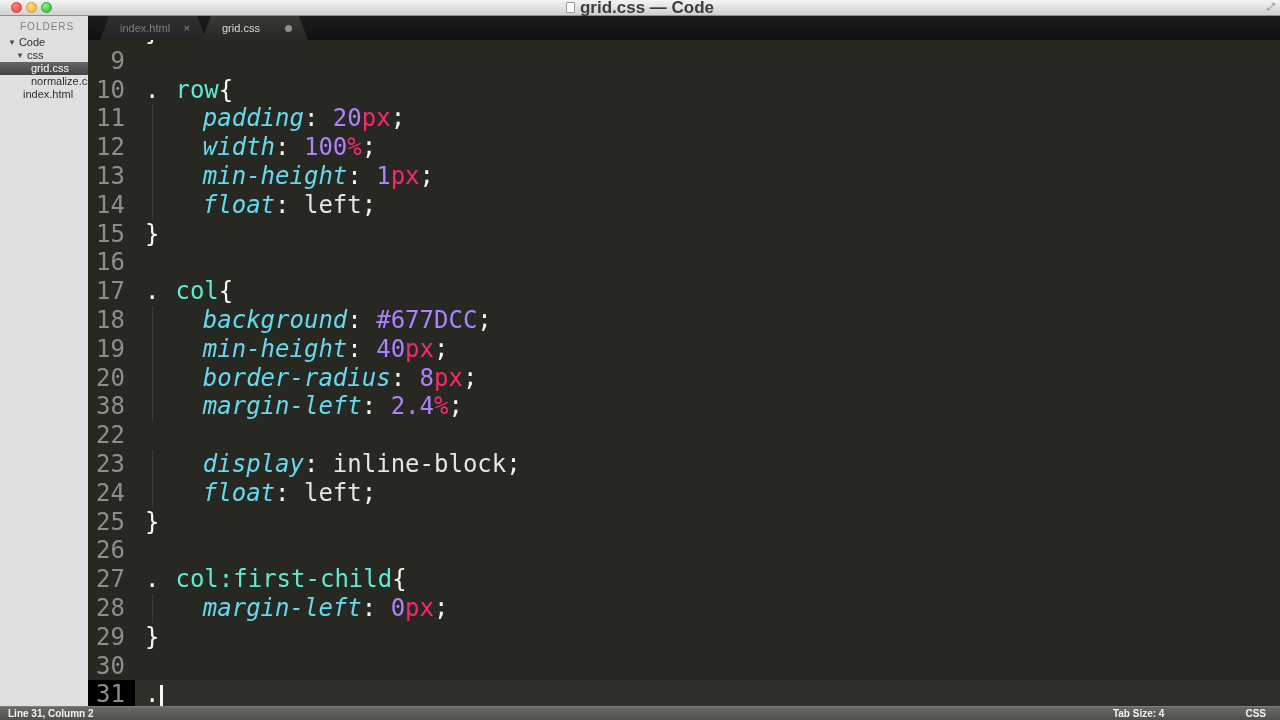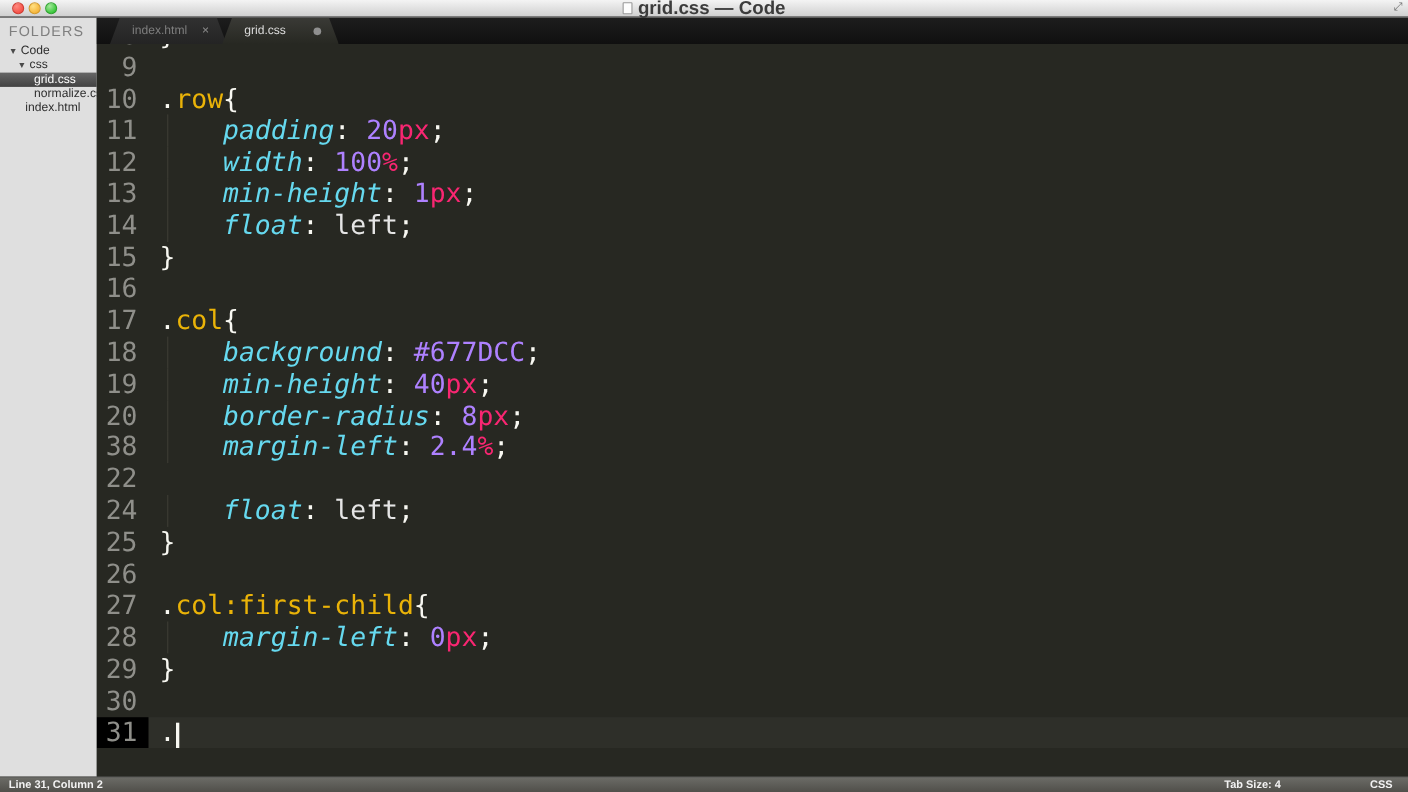--- a/index.html
+++ b/index.html
@@ -18,21 +18,21 @@
   .win-title { position:absolute; left:0; right:0; text-align:center; font-size:17px; font-weight:600;
                color:#3c3c3c; display:flex; justify-content:center; align-items:center; gap:5px; }
   .doc-ic { width:9px; height:11px; background:#fdfdfd; border:1px solid #9a9a9a; border-radius:1px; display:inline-block; }
   .fs-ic { position:absolute; right:5px; top:1px; font-size:10px; color:#6d6d6d; }
 
   
   .main { flex:1 1 auto; display:flex; min-height:0; }
 
   
   .sidebar { width:88px; flex:0 0 88px; background:#dfdfdf; font-size:11px; color:#2e2e2e; padding-top:3px; overflow:hidden; }
-  .sb-header { font-size:13px; letter-spacing:1px; color:#7f7f7f; padding:2px 0 4px 8px; }
+  .sb-header { font-size:10px; letter-spacing:1px; color:#7f7f7f; padding:2px 0 4px 20px; }
   .tree-item { height:13px; line-height:13px; white-space:nowrap; display:flex; align-items:center; }
   .tree-item .tri { font-size:8px; color:#4a4a4a; margin-right:3px; }
   .tree-item.selected { background:linear-gradient(180deg,#666,#424242); color:#fff; }
 
   
   .editor-col { flex:1 1 auto; display:flex; flex-direction:column; min-width:0; background:#272822; }
 
   
   .tabbar { height:24px; flex:0 0 24px; background:linear-gradient(180deg,#1d1d1d,#101010);
             display:flex; align-items:stretch; padding-left:12px; }
@@ -49,21 +49,21 @@
             font-size:24px; line-height:28.8px; }
   .code-scroll { margin-top:-22px; }
   .line { display:flex; height:28.8px; white-space:pre; }
   .line.cur { background:rgba(255,255,255,0.035); }
   .gut { width:47px; flex:0 0 47px; text-align:right; padding-right:10px; color:#8f8f8a; }
   .line.cur .gut { background:#000000; }
   .txt { position:relative; padding-left:10px; color:#f8f8f2; }
   .line.guide .txt::before { content:""; position:absolute; left:17px; top:0; bottom:0;
                              width:1px; background:#3d3d35; }
   .tk-p { color:#f8f8f2; }
-  .tk-s { color:#eab308; }
+  .tk-s { color:#5eead4;margin-left:16px; }
   .tk-k { color:#66d9ef; font-style:italic; }
   .tk-n { color:#ae81ff; }
   .tk-u { color:#f92672; }
   .tk-v { color:#e5e5e5; }
   .caret { display:inline-block; width:3px; height:23px; background:#f8f8f2;
            vertical-align:text-bottom; margin-left:1px; }
 
   
   .statusbar { height:14px; flex:0 0 14px; background:linear-gradient(180deg,#6b6b66,#504f4a);
                border-top:1px solid #7e7e79; display:flex; align-items:center;
@@ -137,20 +137,21 @@
             <div class="line guide"><span class="gut">13</span><span class="txt"><span class="tk-p">    </span><span class="tk-k">min-height</span><span class="tk-p">:</span><span class="tk-p"> </span><span class="tk-n">1</span><span class="tk-u">px</span><span class="tk-p">;</span></span></div>
             <div class="line guide"><span class="gut">14</span><span class="txt"><span class="tk-p">    </span><span class="tk-k">float</span><span class="tk-p">:</span><span class="tk-p"> </span><span class="tk-v">left</span><span class="tk-p">;</span></span></div>
             <div class="line"><span class="gut">15</span><span class="txt"><span class="tk-p">}</span></span></div>
             <div class="line"><span class="gut">16</span><span class="txt"></span></div>
             <div class="line"><span class="gut">17</span><span class="txt"><span class="tk-p">.</span><span class="tk-s">col</span><span class="tk-p">{</span></span></div>
             <div class="line guide"><span class="gut">18</span><span class="txt"><span class="tk-p">    </span><span class="tk-k">background</span><span class="tk-p">:</span><span class="tk-p"> </span><span class="tk-n">#677DCC</span><span class="tk-p">;</span></span></div>
             <div class="line guide"><span class="gut">19</span><span class="txt"><span class="tk-p">    </span><span class="tk-k">min-height</span><span class="tk-p">:</span><span class="tk-p"> </span><span class="tk-n">40</span><span class="tk-u">px</span><span class="tk-p">;</span></span></div>
             <div class="line guide"><span class="gut">20</span><span class="txt"><span class="tk-p">    </span><span class="tk-k">border-radius</span><span class="tk-p">:</span><span class="tk-p"> </span><span class="tk-n">8</span><span class="tk-u">px</span><span class="tk-p">;</span></span></div>
             <div class="line guide"><span class="gut">38</span><span class="txt"><span class="tk-p">    </span><span class="tk-k">margin-left</span><span class="tk-p">:</span><span class="tk-p"> </span><span class="tk-n">2.4</span><span class="tk-u">%</span><span class="tk-p">;</span></span></div>
             <div class="line guide"><span class="gut">22</span></div>
+            <div class="line guide"><span class="gut">23</span><span class="txt"><span class="tk-p">    </span><span class="tk-k">display</span><span class="tk-p">:</span><span class="tk-p"> </span><span class="tk-v">inline-block</span><span class="tk-p">;</span></span></div>
             <div class="line guide"><span class="gut">24</span><span class="txt"><span class="tk-p">    </span><span class="tk-k">float</span><span class="tk-p">:</span><span class="tk-p"> </span><span class="tk-v">left</span><span class="tk-p">;</span></span></div>
             <div class="line"><span class="gut">25</span><span class="txt"><span class="tk-p">}</span></span></div>
             <div class="line"><span class="gut">26</span><span class="txt"></span></div>
             <div class="line"><span class="gut">27</span><span class="txt"><span class="tk-p">.</span><span class="tk-s">col:first-child</span><span class="tk-p">{</span></span></div>
             <div class="line guide"><span class="gut">28</span><span class="txt"><span class="tk-p">    </span><span class="tk-k">margin-left</span><span class="tk-p">:</span><span class="tk-p"> </span><span class="tk-n">0</span><span class="tk-u">px</span><span class="tk-p">;</span></span></div>
             <div class="line"><span class="gut">29</span><span class="txt"><span class="tk-p">}</span></span></div>
             <div class="line"><span class="gut">30</span><span class="txt"></span></div>
             <div class="line cur"><span class="gut">31</span><span class="txt"><span class="tk-p">.</span><span class="caret"></span></span></div>
           </div>
       </div>

